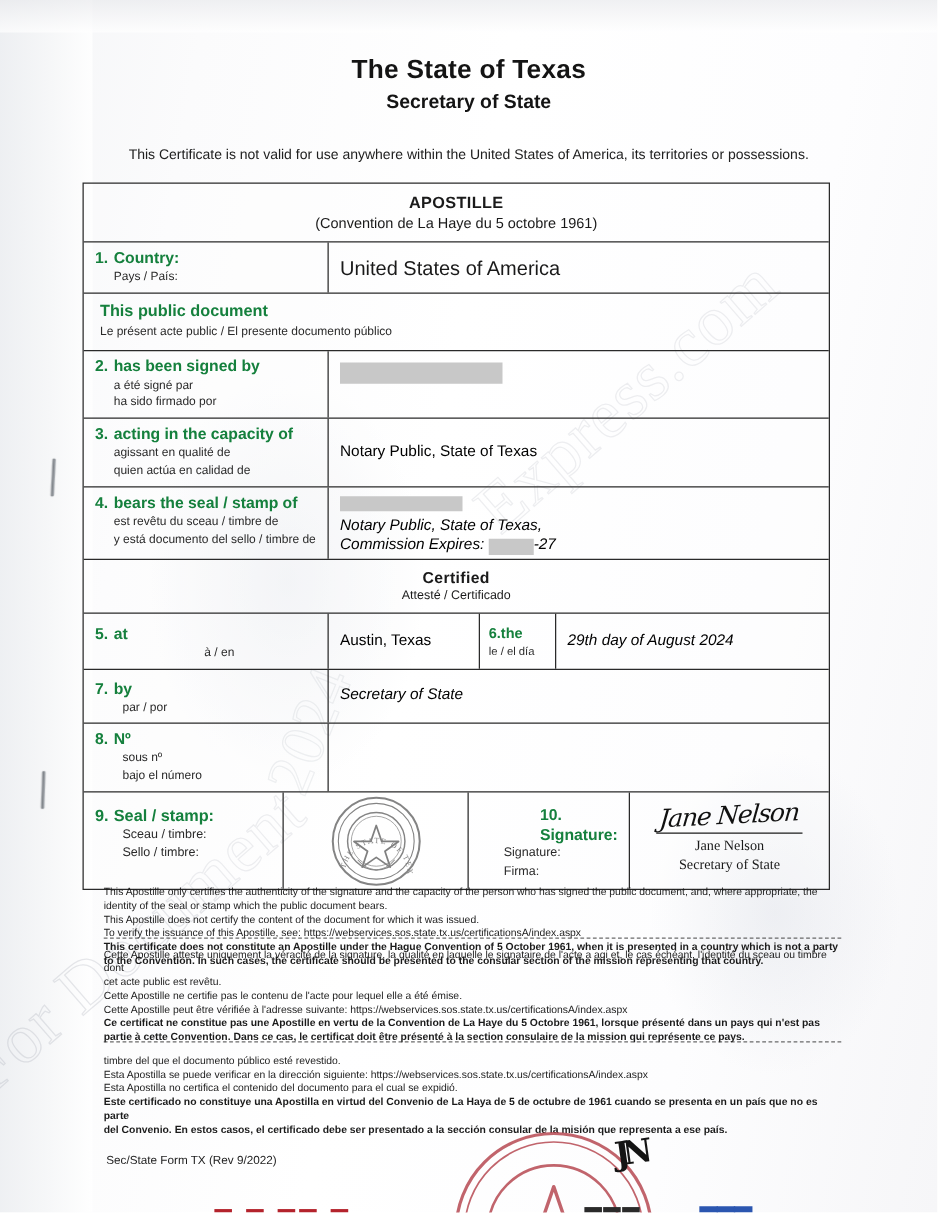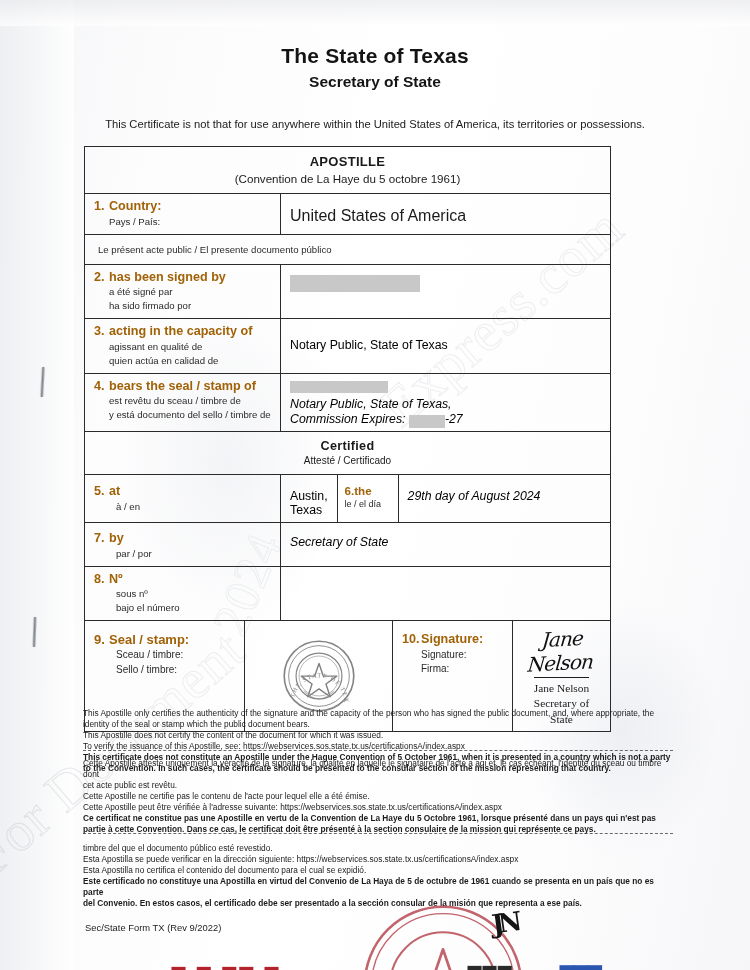--- a/index.html
+++ b/index.html
@@ -73,31 +73,31 @@
   .hdr h2 {
     margin: 5px 0 0; font-size: 15.5px; font-weight: bold; color: #141414;
   }
   .notvalid {
     margin: 27px 0 0; text-align: center; font-size: 11.2px; color: #202020;
   }
 
   
   .tbl {
     position: absolute;
-    left: 84px; top: 146px; width: 527px;
+    left: 66px; top: 146px; width: 598px;
     border: 1.4px solid #2a2a2a;
     background: rgba(255,255,255,0.28);
   }
   .row { display: flex; border-bottom: 1.2px solid #2a2a2a; }
   .row:last-child { border-bottom: none; }
   .cell { padding: 5px 9px; }
   .lbl { width: 196px; border-right: 1.2px solid #2a2a2a; flex: 0 0 196px; }
   .val { flex: 1 1 auto; }
 
-  .t-en { font-size: 12.6px; font-weight: bold; color: #a16207; line-height: 1.25; }
+  .t-en { font-size: 12.6px; font-weight: bold; color: #15803d; line-height: 1.25; }
   .t-sub { font-size: 9.6px; color: #2a2a2a; line-height: 1.45; }
   .t-val { font-size: 12.3px; color: #000000; }
   .t-val.ital { font-style: italic; }
 
   .num { display: inline-block; width: 15px; font-weight: bold; }
 
   .banner { text-align: center; padding: 7px 0 8px; }
   .banner .b1 { font-size: 13px; font-weight: bold; letter-spacing: .3px; }
   .banner .b2 { font-size: 11.6px; margin-top: 3px; }
 
@@ -190,21 +190,21 @@
 <div class="wm wm-3">2024</div>
 
 <div class="staple s1"></div>
 <div class="staple s2"></div>
 
 <div class="doc">
 
   <div class="hdr">
     <h1>The State of Texas</h1>
     <h2>Secretary of State</h2>
-    <div class="notvalid">This Certificate is not that for use anywhere within the United States of America, its territories or possessions.</div>
+    <div class="notvalid">This Certificate is not valid for use anywhere within the United States of America, its territories or possessions.</div>
   </div>
 
   <div class="tbl">
 
     <div class="row">
       <div class="cell banner" style="flex:1 1 auto;">
         <div class="b1">APOSTILLE</div>
         <div class="b2">(Convention de La Haye du 5 octobre 1961)</div>
       </div>
     </div>
@@ -212,20 +212,21 @@
     <div class="row">
       <div class="cell lbl">
         <div class="t-en"><span class="num">1.</span><span>Country:</span></div>
         <div class="t-sub" style="padding-left:15px;">Pays / País:</div>
       </div>
       <div class="cell val" style="padding-top:13px;">United States of America</div>
     </div>
 
     <div class="row">
       <div class="cell" style="flex:1 1 auto;padding:6px 9px 7px 13px;">
+        <div class="t-en" style="font-size:13px;">This public document</div>
         <div class="t-sub" style="margin-top:2px;">Le présent acte public / El presente documento público</div>
       </div>
     </div>
 
     <div class="row">
       <div class="cell lbl">
         <div class="t-en"><span class="num">2.</span><span>has been signed by</span></div>
         <div class="t-sub" style="padding-left:15px;">a été signé par</div>
         <div class="t-sub" style="padding-left:15px;">ha sido firmado por</div>
       </div>
@@ -259,21 +260,21 @@
     <div class="row">
       <div class="cell banner certified" style="flex:1 1 auto;">
         <div class="b1">Certified</div>
         <div class="b2">Attesté / Certificado</div>
       </div>
     </div>
 
     <div class="row">
       <div class="cell lbl">
         <div class="t-en" style="padding-top:4px;"><span class="num">5.</span><span>at</span></div>
-        <div class="t-sub" style="padding-left:22px;">à / en</div>
+        <div class="t-sub" style="padding-left:22px;text-align:center;">à / en</div>
       </div>
       <div class="cell t-val" style="flex:1 1 auto;padding-top:14px;">Austin, Texas</div>
       <div class="sub-6">
         <div class="t-en" style="font-size:11.6px;padding-top:4px;">6.the</div>
         <div class="t-sub" style="font-size:9px;">le / el día</div>
       </div>
       <div class="cell t-val ital" style="flex:0 0 218px;padding-top:14px;">29th day of August 2024</div>
     </div>
 
     <div class="row">
@@ -307,21 +308,21 @@
           <path id="sealarc" d="M 50 86 m -34 0 a 34 34 0 1 1 68 0" fill="none"></path>
           <text font-size="8.6" font-family="Liberation Serif, serif" fill="#2f2f2f" letter-spacing="1.6">
             <textPath href="#sealarc" startOffset="6%">THE STATE OF TEXAS</textPath>
           </text>
           <path d="M50 33 L55.9 50.2 L74.1 50.2 L59.4 60.8 L65.1 78 L50 67.4 L34.9 78 L40.6 60.8 L25.9 50.2 L44.1 50.2 Z" fill="none" stroke="#333" stroke-width="1.9" stroke-linejoin="round"></path>
           <path d="M30 70 q 8 10 20 11" fill="none" stroke="#4a4a4a" stroke-width="1.1"></path>
           <path d="M70 70 q -8 10 -20 11" fill="none" stroke="#4a4a4a" stroke-width="1.1"></path>
         </svg>
       </div>
       <div class="sig-lbl">
-        <div class="t-en" style="padding-top:5px;font-size:12.6px;"><span class="num" style="width:19px;">10.</span><span>Signature:</span></div>
+        <div class="t-en" style="padding-top:5px;font-size:12.6px;margin-left:48px;"><span class="num" style="width:19px;">10.</span><span>Signature:</span></div>
         <div class="t-sub" style="padding-left:19px;font-size:10px;">Signature:</div>
         <div class="t-sub" style="padding-left:19px;font-size:10px;">Firma:</div>
       </div>
       <div class="sig-val">
         <div class="sig-script">Jane Nelson</div>
         <div class="sig-rule"></div>
         <div class="sig-name">Jane Nelson</div>
         <div class="sig-name">Secretary of State</div>
       </div>
     </div>

